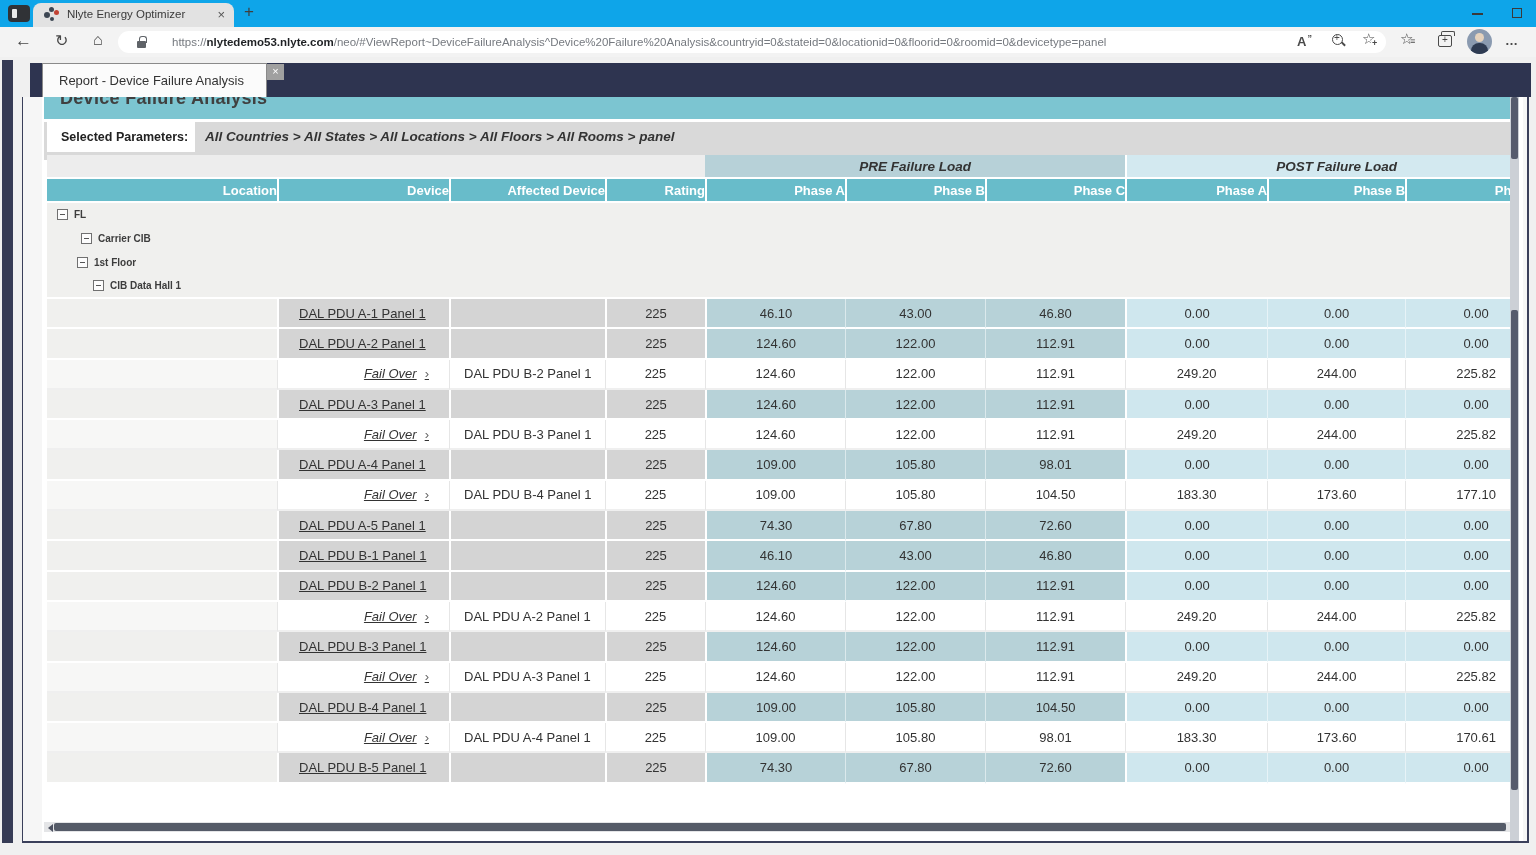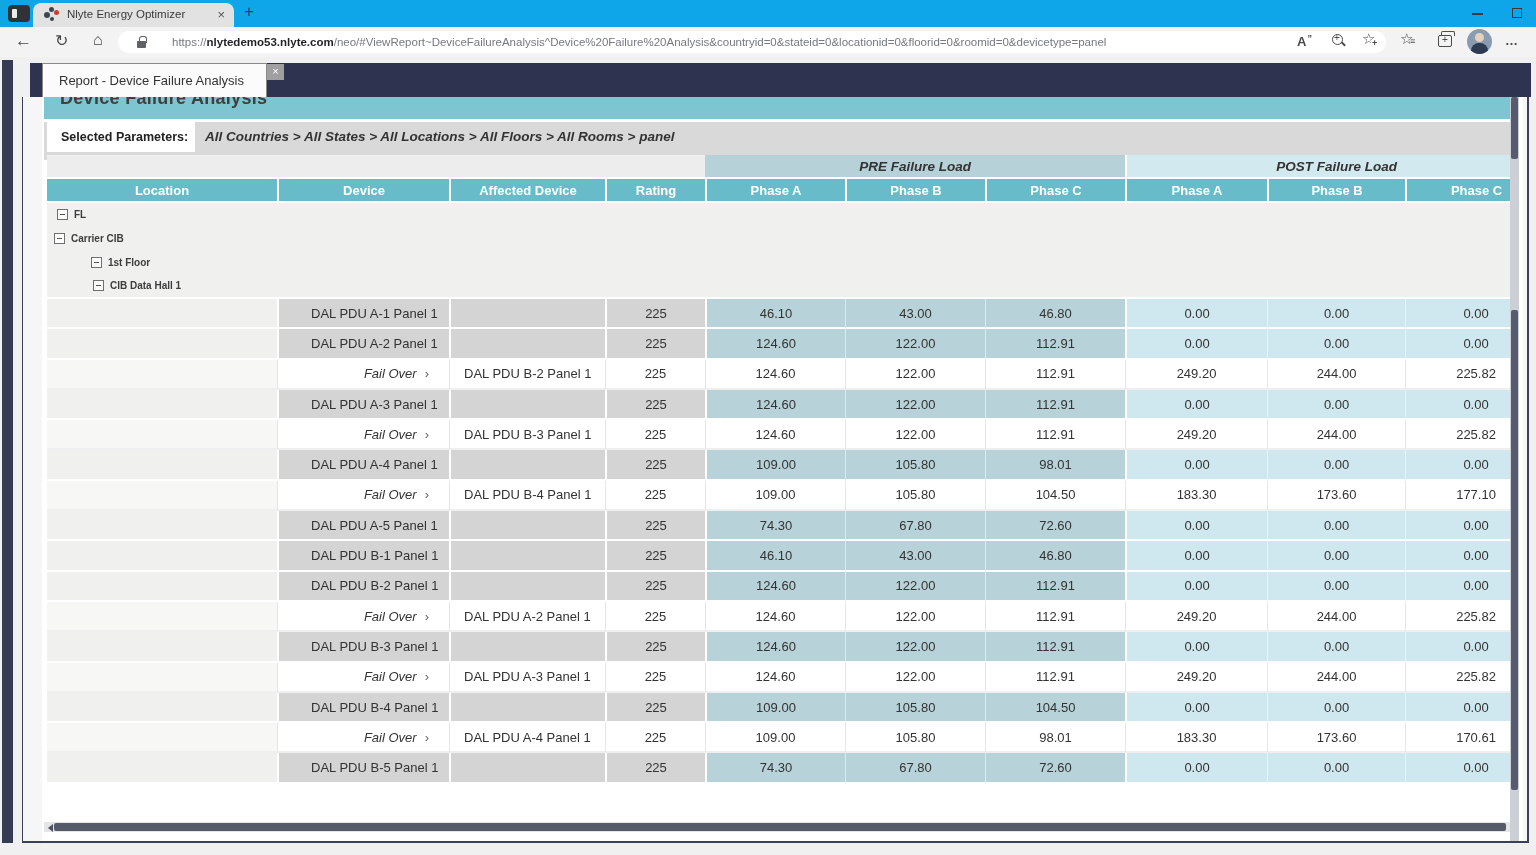--- a/index.html
+++ b/index.html
@@ -76,39 +76,39 @@
 
   
   .gridwrap{position:absolute;left:5px;top:58px;width:1463px;height:667px;overflow:hidden;}
   table{border-collapse:separate;border-spacing:0;table-layout:fixed;width:1499px;}
   td{padding:0;font-size:13px;color:#333;vertical-align:middle;overflow:hidden;white-space:nowrap;}
   .gh-row td{height:24px;border-bottom:2px solid #fff;font-weight:bold;font-style:italic;font-size:13.5px;
         text-align:center;color:#333;}
   .gh-empty{background:#ededed;}
   .gh-pre{background:var(--pre_header,#b7d1d8);}
   .gh-post{background:var(--post_header,#d3e9f0);border-left:2px solid #fff;}
-  .ch-row td{height:24px;background:var(--teal,#68bcca);color:#fff;font-weight:bold;font-size:13px;text-align:center;
+  .ch-row td{height:24px;background:var(--teal,#68bcca);color:#fff;font-weight:bold;font-size:13px;text-align:right;
         border-bottom:2px solid #fff;border-left:2px solid #fff;}
   .ch-row td:first-child{border-left:none;}
   .tree-row td{height:24px;background:#f0f0ee;}
   .tree-row.last td{border-bottom:2px solid #fff;}
   .tree-item{display:inline-flex;align-items:center;gap:6px;font-weight:bold;font-size:10px;color:#3d3d3d;}
   .collapse-icon{width:11px;height:11px;border:1px solid #707070;background:#fcfcfc;position:relative;display:inline-block;flex:none;}
   .collapse-icon::after{content:"";position:absolute;left:2px;top:4px;width:5px;height:1px;background:#555;}
   .drow td{height:30.3px;border-bottom:2px solid #fff;}
   .dev .c-loc{background:#f0f0ee;}
   .dev .c-dev,.dev .c-aff,.dev .c-rat{background:#d4d4d4;border-left:2px solid #fff;}
   .dev .c-pre{background:var(--pre_cell,#b7d2d8);}
   .dev .c-post{background:var(--post_cell,#cfe7ee);}
   .c-num{text-align:center;}
   .pfirst{border-left:2px solid #fff;}
   .pnext{border-left:1px solid rgba(255,255,255,.5);}
   .fail td{background:#fff;border-bottom:2px solid #efefef;border-left:1px solid #e6e6e6;}
   .fail .c-loc{background:#f7f7f6;border-left:none;}
-  .c-dev{text-align:left;padding-left:32px;}
+  .c-dev{text-align:left;padding-left:20px;text-decoration:underline;}
   .c-aff{text-align:left;padding-left:14px;}
   .c-rat{text-align:center;}
   .c-fail{text-align:right;padding-right:20px;font-style:italic;}
   .fo-chev{font-style:normal;color:#666;margin-left:8px;font-size:13px;}
 
   
   .hscroll{position:absolute;left:2px;top:725px;width:1466px;height:10px;background:#e4e5e7;}
   .hscroll::before{content:"";position:absolute;left:0;top:2px;border:4px solid transparent;border-right:5px solid #4c5160;}
   .hthumb{position:absolute;left:10px;top:1px;width:1452px;height:8px;background:#555b68;border-radius:2px;}
   .vscroll{position:absolute;left:1468px;top:0;width:9px;height:744px;background:#ccd0d6;z-index:4;}
@@ -205,27 +205,27 @@
                 <td>Phase B</td>
                 <td>Phase C</td>
               </tr>
               <tr class="tree-row">
                 <td colspan="10"><span class="tree-item" style="padding-left:10px">
                     <span class="collapse-icon"></span>
                     <span class="tree-label">FL</span>
                   </span></td>
               </tr>
               <tr class="tree-row">
-                <td colspan="10"><span class="tree-item" style="padding-left:7px">
+                <td colspan="10"><span class="tree-item" style="padding-left:34px">
                     <span class="collapse-icon"></span>
                     <span class="tree-label">Carrier CIB</span>
                   </span></td>
               </tr>
               <tr class="tree-row">
-                <td colspan="10"><span class="tree-item" style="padding-left:44px">
+                <td colspan="10"><span class="tree-item" style="padding-left:30px">
                     <span class="collapse-icon"></span>
                     <span class="tree-label">1st Floor</span>
                   </span></td>
               </tr>
               <tr class="tree-row last">
                 <td colspan="10"><span class="tree-item" style="padding-left:46px">
                     <span class="collapse-icon"></span>
                     <span class="tree-label">CIB Data Hall 1</span>
                   </span></td>
               </tr>

